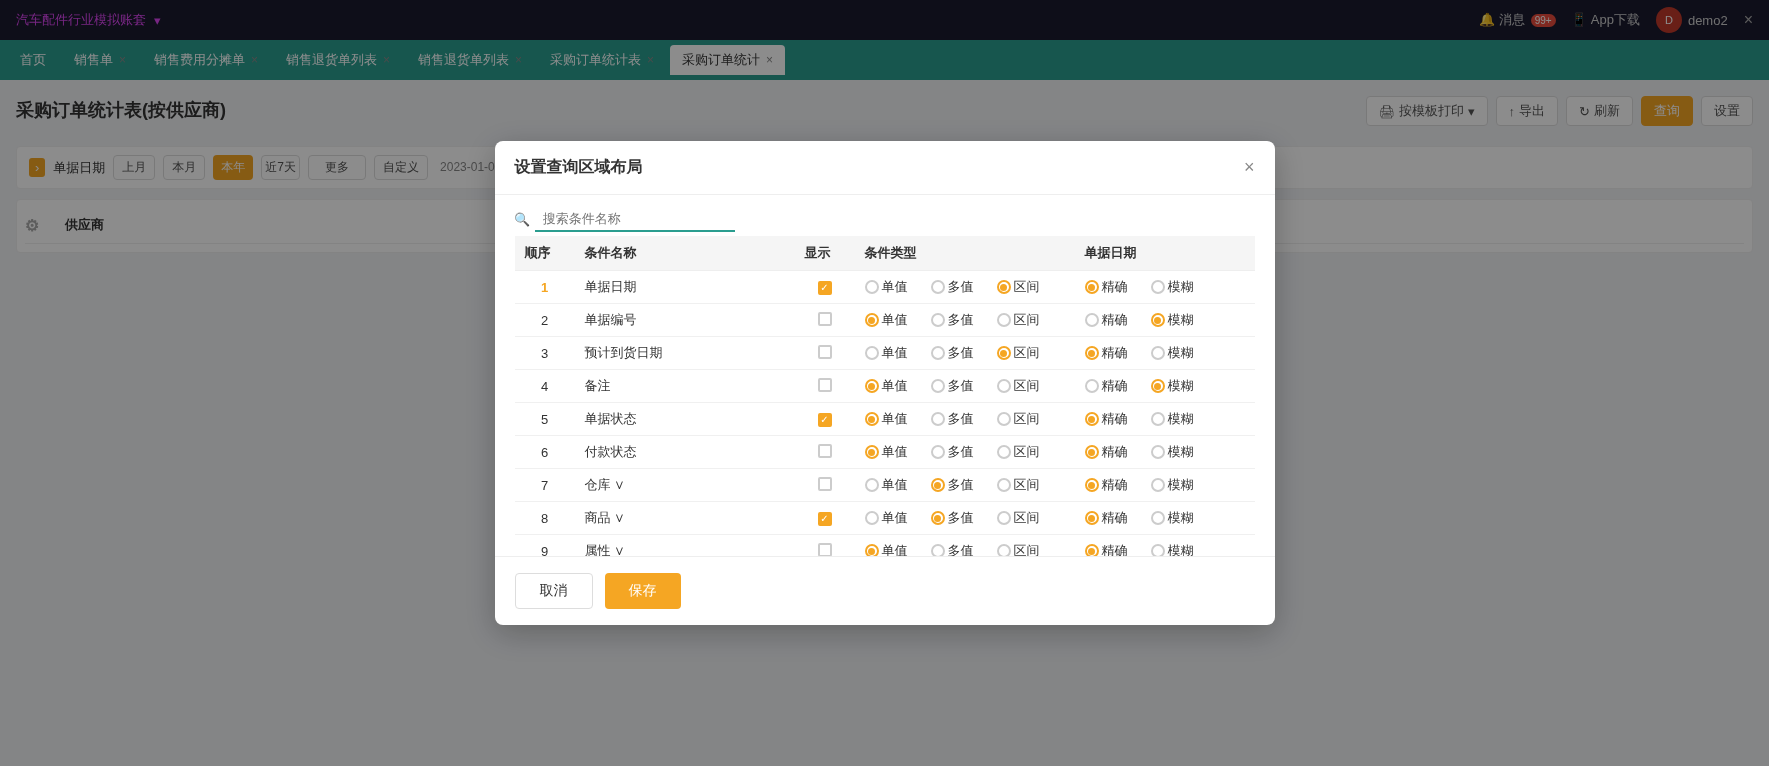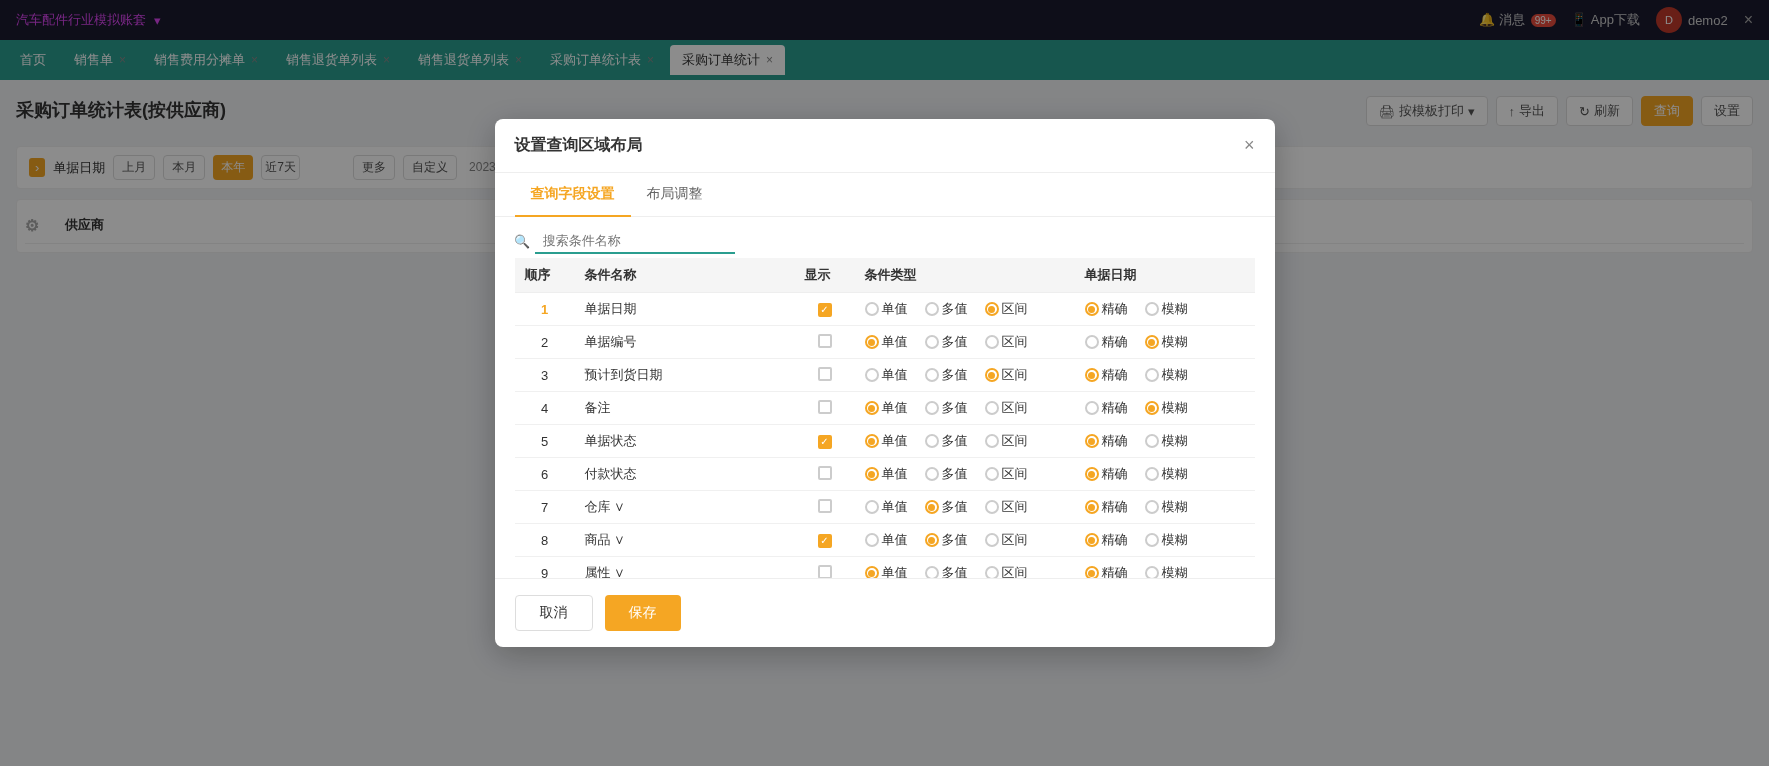--- a/index.html
+++ b/index.html
@@ -202,21 +202,21 @@
     }
     .modal-table td {
       padding: 7px 10px;
       border-bottom: 1px solid #f0f0f0;
       font-size: 13px;
       color: #333;
       vertical-align: middle;
     }
 
     
-    .radio-group { display: flex; align-items: center; gap: 17px; white-space: nowrap; }
+    .radio-group { display: flex; align-items: center; gap: 23px; white-space: nowrap; }
     .radio-item { display: flex; align-items: center; gap: 3px; cursor: pointer; font-size: 13px; }
     .radio-circle {
       width: 14px; height: 14px; border-radius: 50%; border: 2px solid #ccc;
       display: inline-flex; align-items: center; justify-content: center;
       flex-shrink: 0;
     }
     .radio-circle.checked { border-color: #f5a623; }
     .radio-circle.checked::after {
       content: ''; width: 7px; height: 7px; border-radius: 50%; background: #f5a623;
     }
@@ -347,21 +347,21 @@
     </div>
   </div>
 
   <div class="filter-bar">
     <span style="background:#f5a623;color:white;padding:2px 6px;border-radius:3px;cursor:pointer;">›</span>
     <span style="font-size:13px;color:#333;">单据日期</span>
     <button class="btn-toolbar" style="padding:3px 8px;font-size:12px;">上月</button>
     <button class="btn-toolbar" style="padding:3px 8px;font-size:12px;">本月</button>
     <button class="filter-orange-btn">本年</button>
     <button class="btn-toolbar" style="padding:3px 3px;font-size:12px;">近7天</button>
-    <button class="btn-toolbar" style="padding:3px 8px;font-size:12px;margin-left:45px;">更多</button>
+    <button class="btn-toolbar" style="padding:3px 16px;font-size:12px;">更多</button>
     <button class="btn-toolbar" style="padding:3px 8px;font-size:12px;">自定义</button>
     <span class="date-range">2023-01-01 至 2023-12-31</span>
   </div>
 
   <div class="bg-table">
     <div class="bg-table-header">
       <span class="gear-icon" style="cursor:pointer;">⚙</span>
       <span>供应商</span>
       <span>供应商</span>
     </div>
@@ -369,28 +369,20 @@
 </div>
 
 <div class="overlay">
   <div class="modal">
 
     <div class="modal-header">
       <span class="modal-title">设置查询区域布局</span>
       <button class="modal-close">×</button>
     </div>
 
-    <div class="modal-tabs">
-      <div class="modal-tab active">
-        <span>查询字段设置</span>
-      </div>
-      <div class="modal-tab">
-        <span>布局调整</span>
-      </div>
-    </div>
 
     <div class="modal-search">
       <span class="modal-search-icon">🔍</span>
       <input class="modal-search-input" type="text" placeholder="搜索条件名称" style="">
     </div>
 
     <div class="modal-table-wrap scrollable">
       <table class="modal-table">
         <thead>
           <tr>

